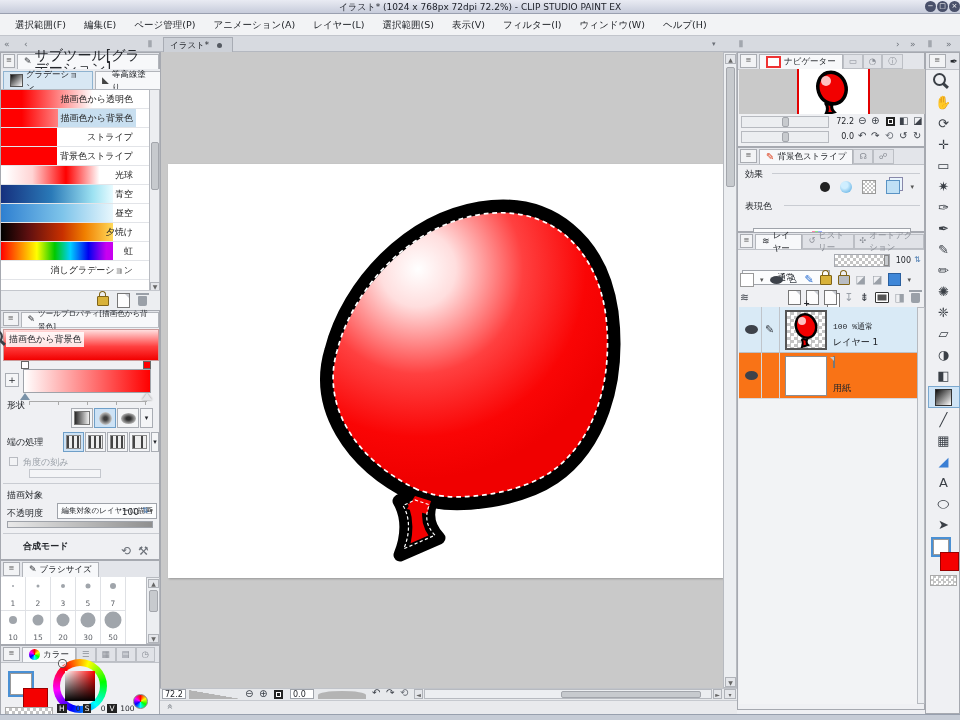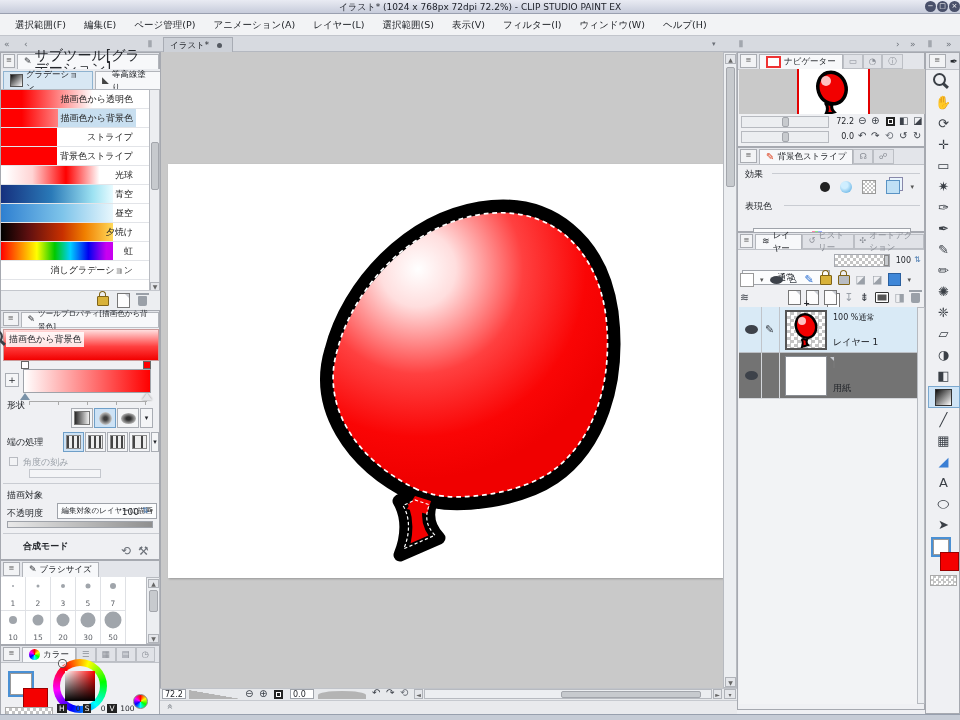--- a/index.html
+++ b/index.html
@@ -575,24 +575,24 @@
       <div class="abs" style="left:22px;top:0;width:1px;height:46px;background:#c0c4ca;"></div>
       <span class="abs ic" style="left:26px;top:16px;font-size:11px;">✎</span>
       <div class="abs" style="left:40px;top:0;width:1px;height:46px;background:#c0c4ca;"></div>
       <div class="abs chk" style="left:46px;top:3px;width:42px;height:40px;border:2px solid #555;background-size:7px 7px;">
         <svg width="38" height="36" viewBox="0 0 38 36">
           <path d="M16,27 L20,28 C19,30 20,32 21,33 L15,35 C16,32 16,30 15,28 Z" fill="#f20000" stroke="#000" stroke-width="2"></path>
           <ellipse cx="19" cy="14" rx="10" ry="12" fill="#f20000" stroke="#000" stroke-width="2.5" transform="rotate(-18 19 14)"></ellipse>
           <circle cx="15" cy="9" r="4" fill="#ffd5d5" opacity="0.9"></circle>
         </svg>
       </div>
-      <span class="abs small" style="left:94px;top:5px;">100 %通常</span>
+      <span class="abs small" style="left:94px;top:14px;font-family:Liberation Mono, monospace;">100 %通常</span>
       <span class="abs" style="left:94px;top:29px;">レイヤー 1</span>
     </div>
-    <div class="abs" style="left:1px;top:120px;width:178px;height:46px;background:#737373;border-bottom:1px solid #d4d7dc;">
+    <div class="abs" style="left:1px;top:120px;width:178px;height:46px;background:#f97316;border-bottom:1px solid #d4d7dc;">
       <span class="abs eye" style="left:6px;top:18px;"></span>
       <div class="abs" style="left:22px;top:0;width:1px;height:46px;background:#d4d7dc;"></div>
       <div class="abs" style="left:40px;top:0;width:1px;height:46px;background:#d4d7dc;"></div>
       <div class="abs" style="left:46px;top:3px;width:42px;height:40px;background:#fff;border:1px solid #8a8e94;"></div>
       <span class="abs pagei" style="left:94px;top:4px;width:13px;height:16px;"></span>
       <span class="abs" style="left:94px;top:29px;">用紙</span>
     </div>
     <div class="abs" style="left:1px;top:166px;width:178px;height:305px;background:#f2f3f5;"></div>
     <div class="abs sb" style="left:179px;top:74px;width:8px;height:397px;"></div>
   </div>

